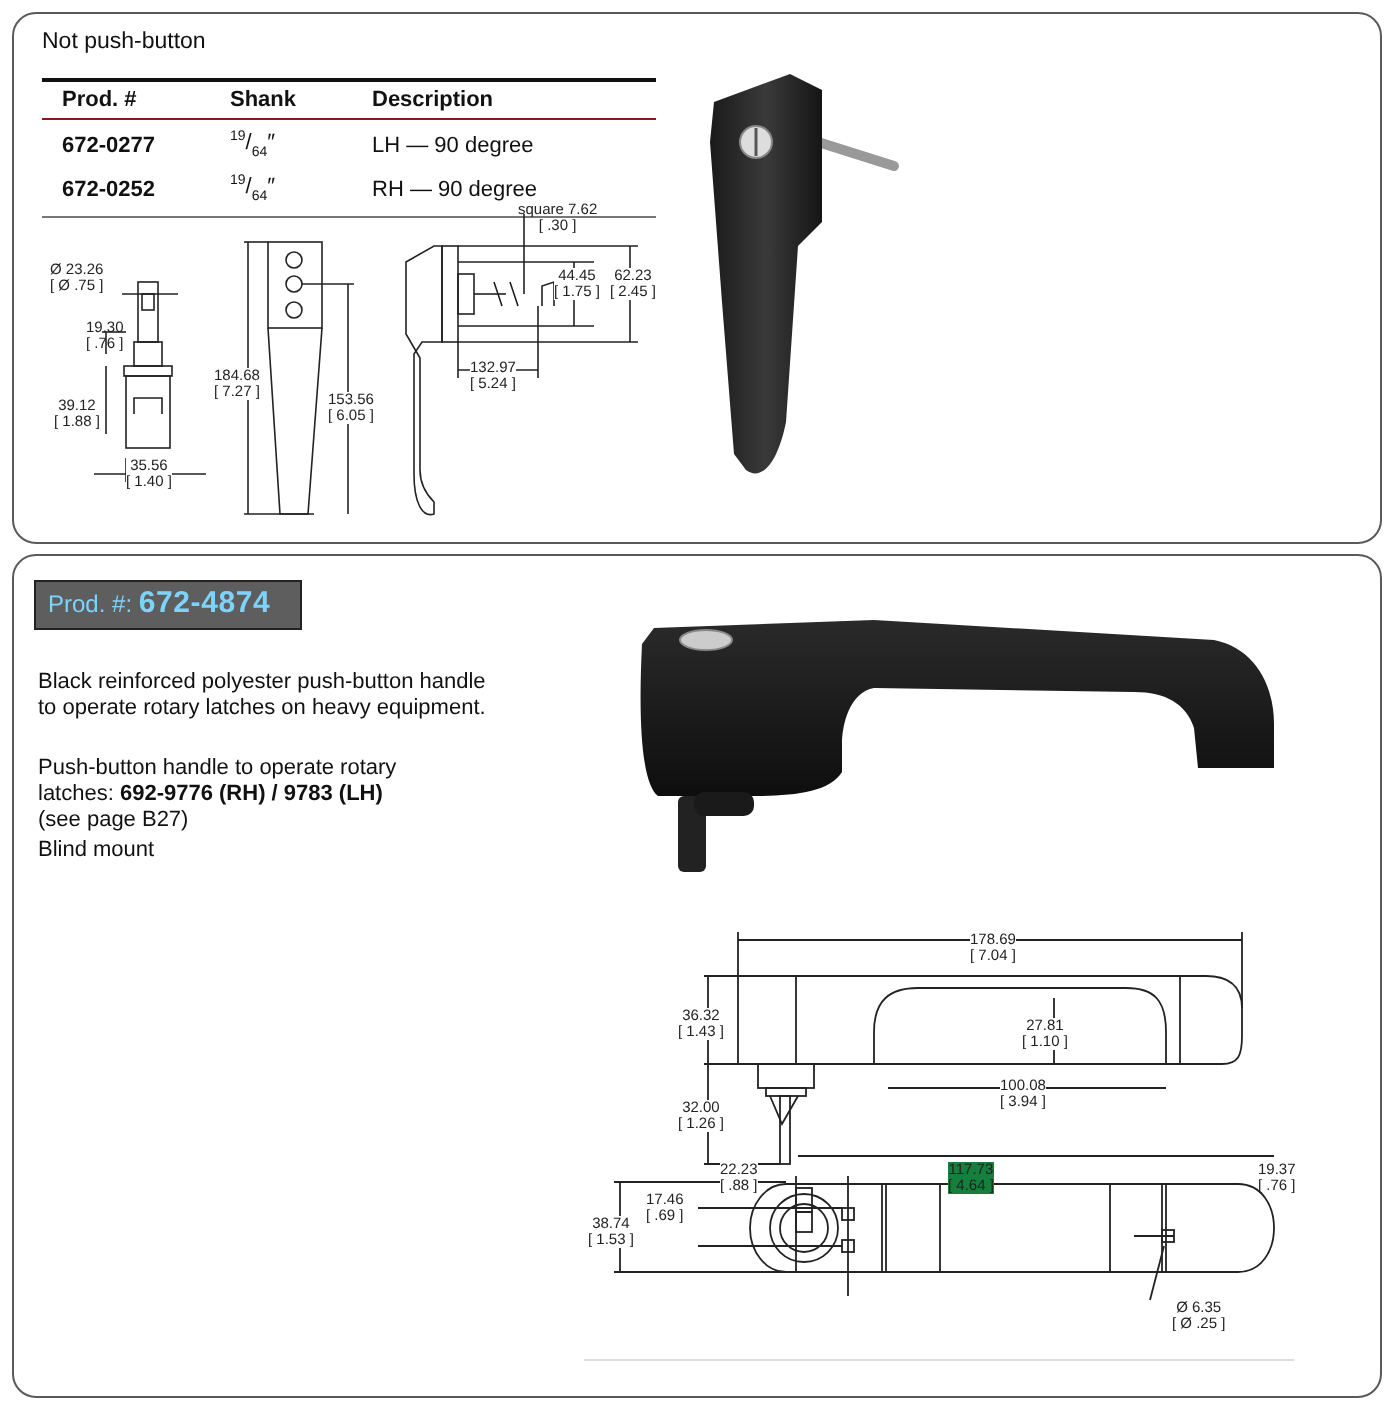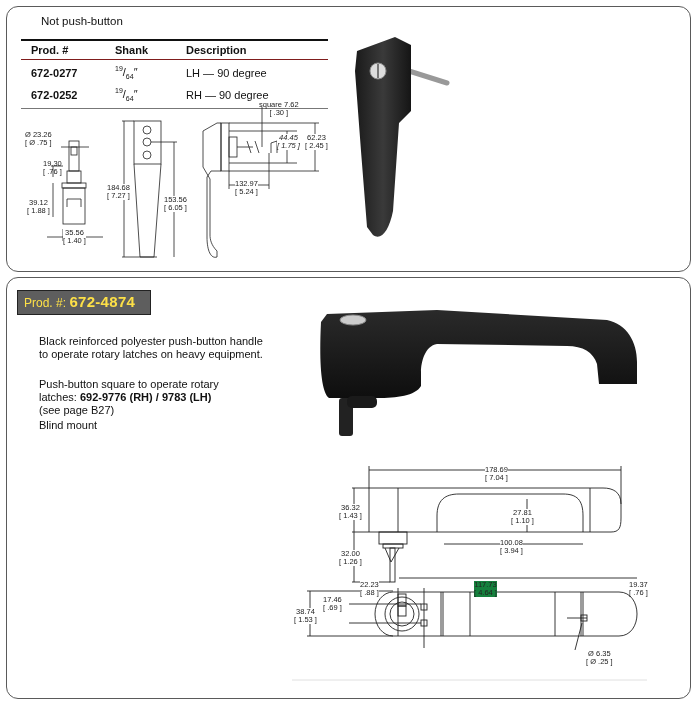--- a/index.html
+++ b/index.html
@@ -1,34 +1,34 @@
 <!DOCTYPE html>
 <html><head>
 <meta charset="utf-8">
 <style>
   html, body { margin:0; padding:0; background:#ffffff; }
   body { width:700px; height:703px; position:relative; overflow:hidden; font-family:"Liberation Sans", sans-serif; color:#111; }
   .panel { position:absolute; border:1.5px solid #5a5a5a; border-radius:12px; background:#fff; box-sizing:border-box; }
   #panel-top { left:6px; top:6px; width:685px; height:266px; }
   #panel-bottom { left:6px; top:277px; width:685px; height:422px; }
   .abs { position:absolute; }
-  .txt { font-size:11px; line-height:13px; white-space:nowrap;margin-left:20px; }
+  .txt { font-size:11px; line-height:13px; white-space:nowrap; }
   .dim { font-family:"Liberation Sans", sans-serif; font-size:7.5px; line-height:8px; text-align:center; color:#222; white-space:nowrap; }
   
   .spec-table { position:absolute; left:14px; top:32px; width:307px; border-collapse:collapse; font-size:11px; }
   .spec-table th { font-weight:bold; text-align:left; padding:3px 0 3px 0; border-top:2px solid #111; border-bottom:1px solid #7f1d1d; }
   .spec-table td { padding:0; line-height:14px; }
   .spec-table tr.last td { border-bottom:1px solid #777; padding-bottom:2px; }
   .spec-table tr.first td { padding-top:2px; }
   .c1 { width:84px; padding-left:10px !important; }
   .c2 { width:71px; }
   .frac sup, .frac sub { font-size:7px; }
   .bold { font-weight:bold; }
   
-  .badge { position:absolute; left:10px; top:12px; width:134px; height:25px; background:#5e5e5e; border:1.5px solid #222; box-sizing:border-box; color:#fde047; font-size:12px; line-height:22px; padding-left:6px; }
+  .badge { position:absolute; left:10px; top:12px; width:134px; height:25px; background:#5e5e5e; border:1.5px solid #222; box-sizing:border-box; color:#7dd3fc; font-size:12px; line-height:22px; padding-left:6px; }
   .badge .num { font-weight:bold; font-size:15px; letter-spacing:0.3px; }
   svg { position:absolute; overflow:visible; }
 </style>
 </head>
 <body>
 
 <div class="panel" id="panel-top">
   <div class="abs txt" style="left:14px; top:8px; font-size:11.5px;">Not push-button</div>
 
   <table class="spec-table">
@@ -121,21 +121,21 @@
       <div>[ 7.27 ]</div>
     </div>
   <div class="abs dim" style="left:157px; top:189px; background:#fff;">
       <div>153.56</div>
       <div>[ 6.05 ]</div>
     </div>
   <div class="abs dim" style="left:252px; top:94px;">
       <div>square 7.62</div>
       <div>[ .30 ]</div>
     </div>
-  <div class="abs dim" style="left:270px; top:127px; background:#fff;font-style:italic;">
+  <div class="abs dim" style="left:270px; top:127px; background:#fff;">
       <div>44.45</div>
       <div>[ 1.75 ]</div>
     </div>
   <div class="abs dim" style="left:298px; top:127px; background:#fff;">
       <div>62.23</div>
       <div>[ 2.45 ]</div>
     </div>
   <div class="abs dim" style="left:228px; top:173px; background:#fff;">
       <div>132.97</div>
       <div>[ 5.24 ]</div>
@@ -158,21 +158,21 @@
 
 <div class="panel" id="panel-bottom">
   <div class="badge">
     <span>Prod. #:</span>
     <span class="num">672-4874</span>
   </div>
 
   <div class="abs txt" style="left:12px; top:70px;">to operate rotary latches on heavy equipment.</div>
   <div class="abs txt" style="left:12px; top:57px;">Black reinforced polyester push-button handle</div>
 
-  <div class="abs txt" style="left:12px; top:100px;">Push-button square to operate rotary</div>
+  <div class="abs txt" style="left:12px; top:100px;">Push-button handle to operate rotary</div>
   <div class="abs txt" style="left:12px; top:113px;"><span>latches: </span><span class="bold">692-9776 (RH)  / 9783 (LH)</span></div>
   <div class="abs txt" style="left:12px; top:126px;">(see page B27)</div>
   <div class="abs txt" style="left:12px; top:141px;">Blind mount</div>
 
   <svg style="left:310px; top:24px;" width="340" height="140">
     <defs>
       <linearGradient id="hg2" x1="0" y1="0" x2="0" y2="1">
         <stop offset="0" stop-color="#2a2a2a"></stop>
           <stop offset="1" stop-color="#0e0e0e"></stop>
       </linearGradient>

